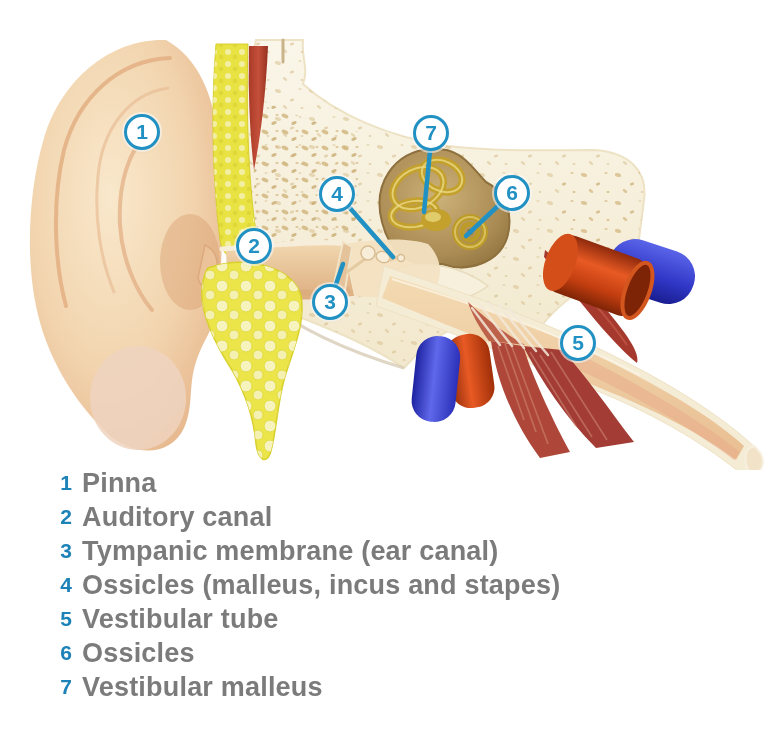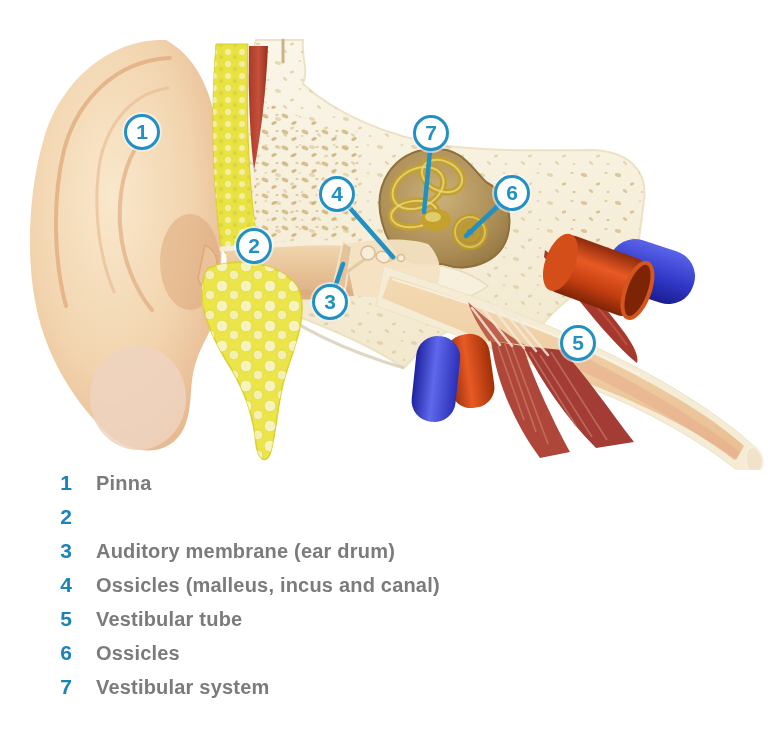--- a/index.html
+++ b/index.html
@@ -15,21 +15,21 @@
     text-align:center;
     box-shadow:0 0 0 2px rgba(255,255,255,.55), 0 1px 3px rgba(60,80,90,.18);
   }
   .legend { position:absolute; left:52px; top:466px; }
   .legend-row { display:flex; align-items:center; height:34px; }
   .legend-num {
     width:28px; text-align:center; color:#1C82B7; font-size:21px; font-weight:bold;
     flex:0 0 28px;
   }
   .legend-label {
-    margin-left:16px; color:#7B7B7C; font-size:20px; font-weight:bold;
+    margin-left:2px; color:#7B7B7C; font-size:27px; font-weight:bold;
     letter-spacing:.2px; white-space:nowrap;
   }
 </style>
 </head>
 <body>
 
 <div class="stage">
 
   <svg width="768" height="470" viewBox="0 0 768 470">
     <defs>
@@ -269,36 +269,37 @@
   <div class="marker" style="left:494px;top:175px">6</div>
   <div class="marker" style="left:413px;top:115px">7</div>
 
   <div class="legend">
     <div class="legend-row">
       <span class="legend-num">1</span>
       <span class="legend-label">Pinna</span>
     </div>
     <div class="legend-row">
       <span class="legend-num">2</span>
+      <span class="legend-label">Auditory canal</span>
     </div>
     <div class="legend-row">
       <span class="legend-num">3</span>
-      <span class="legend-label">Auditory membrane (ear drum)</span>
+      <span class="legend-label">Tympanic membrane (ear canal)</span>
     </div>
     <div class="legend-row">
       <span class="legend-num">4</span>
-      <span class="legend-label">Ossicles (malleus, incus and canal)</span>
+      <span class="legend-label">Ossicles (malleus, incus and stapes)</span>
     </div>
     <div class="legend-row">
       <span class="legend-num">5</span>
       <span class="legend-label">Vestibular tube</span>
     </div>
     <div class="legend-row">
       <span class="legend-num">6</span>
       <span class="legend-label">Ossicles</span>
     </div>
     <div class="legend-row">
       <span class="legend-num">7</span>
-      <span class="legend-label">Vestibular system</span>
+      <span class="legend-label">Vestibular malleus</span>
     </div>
   </div>
 
 </div>
 
 </body></html>

